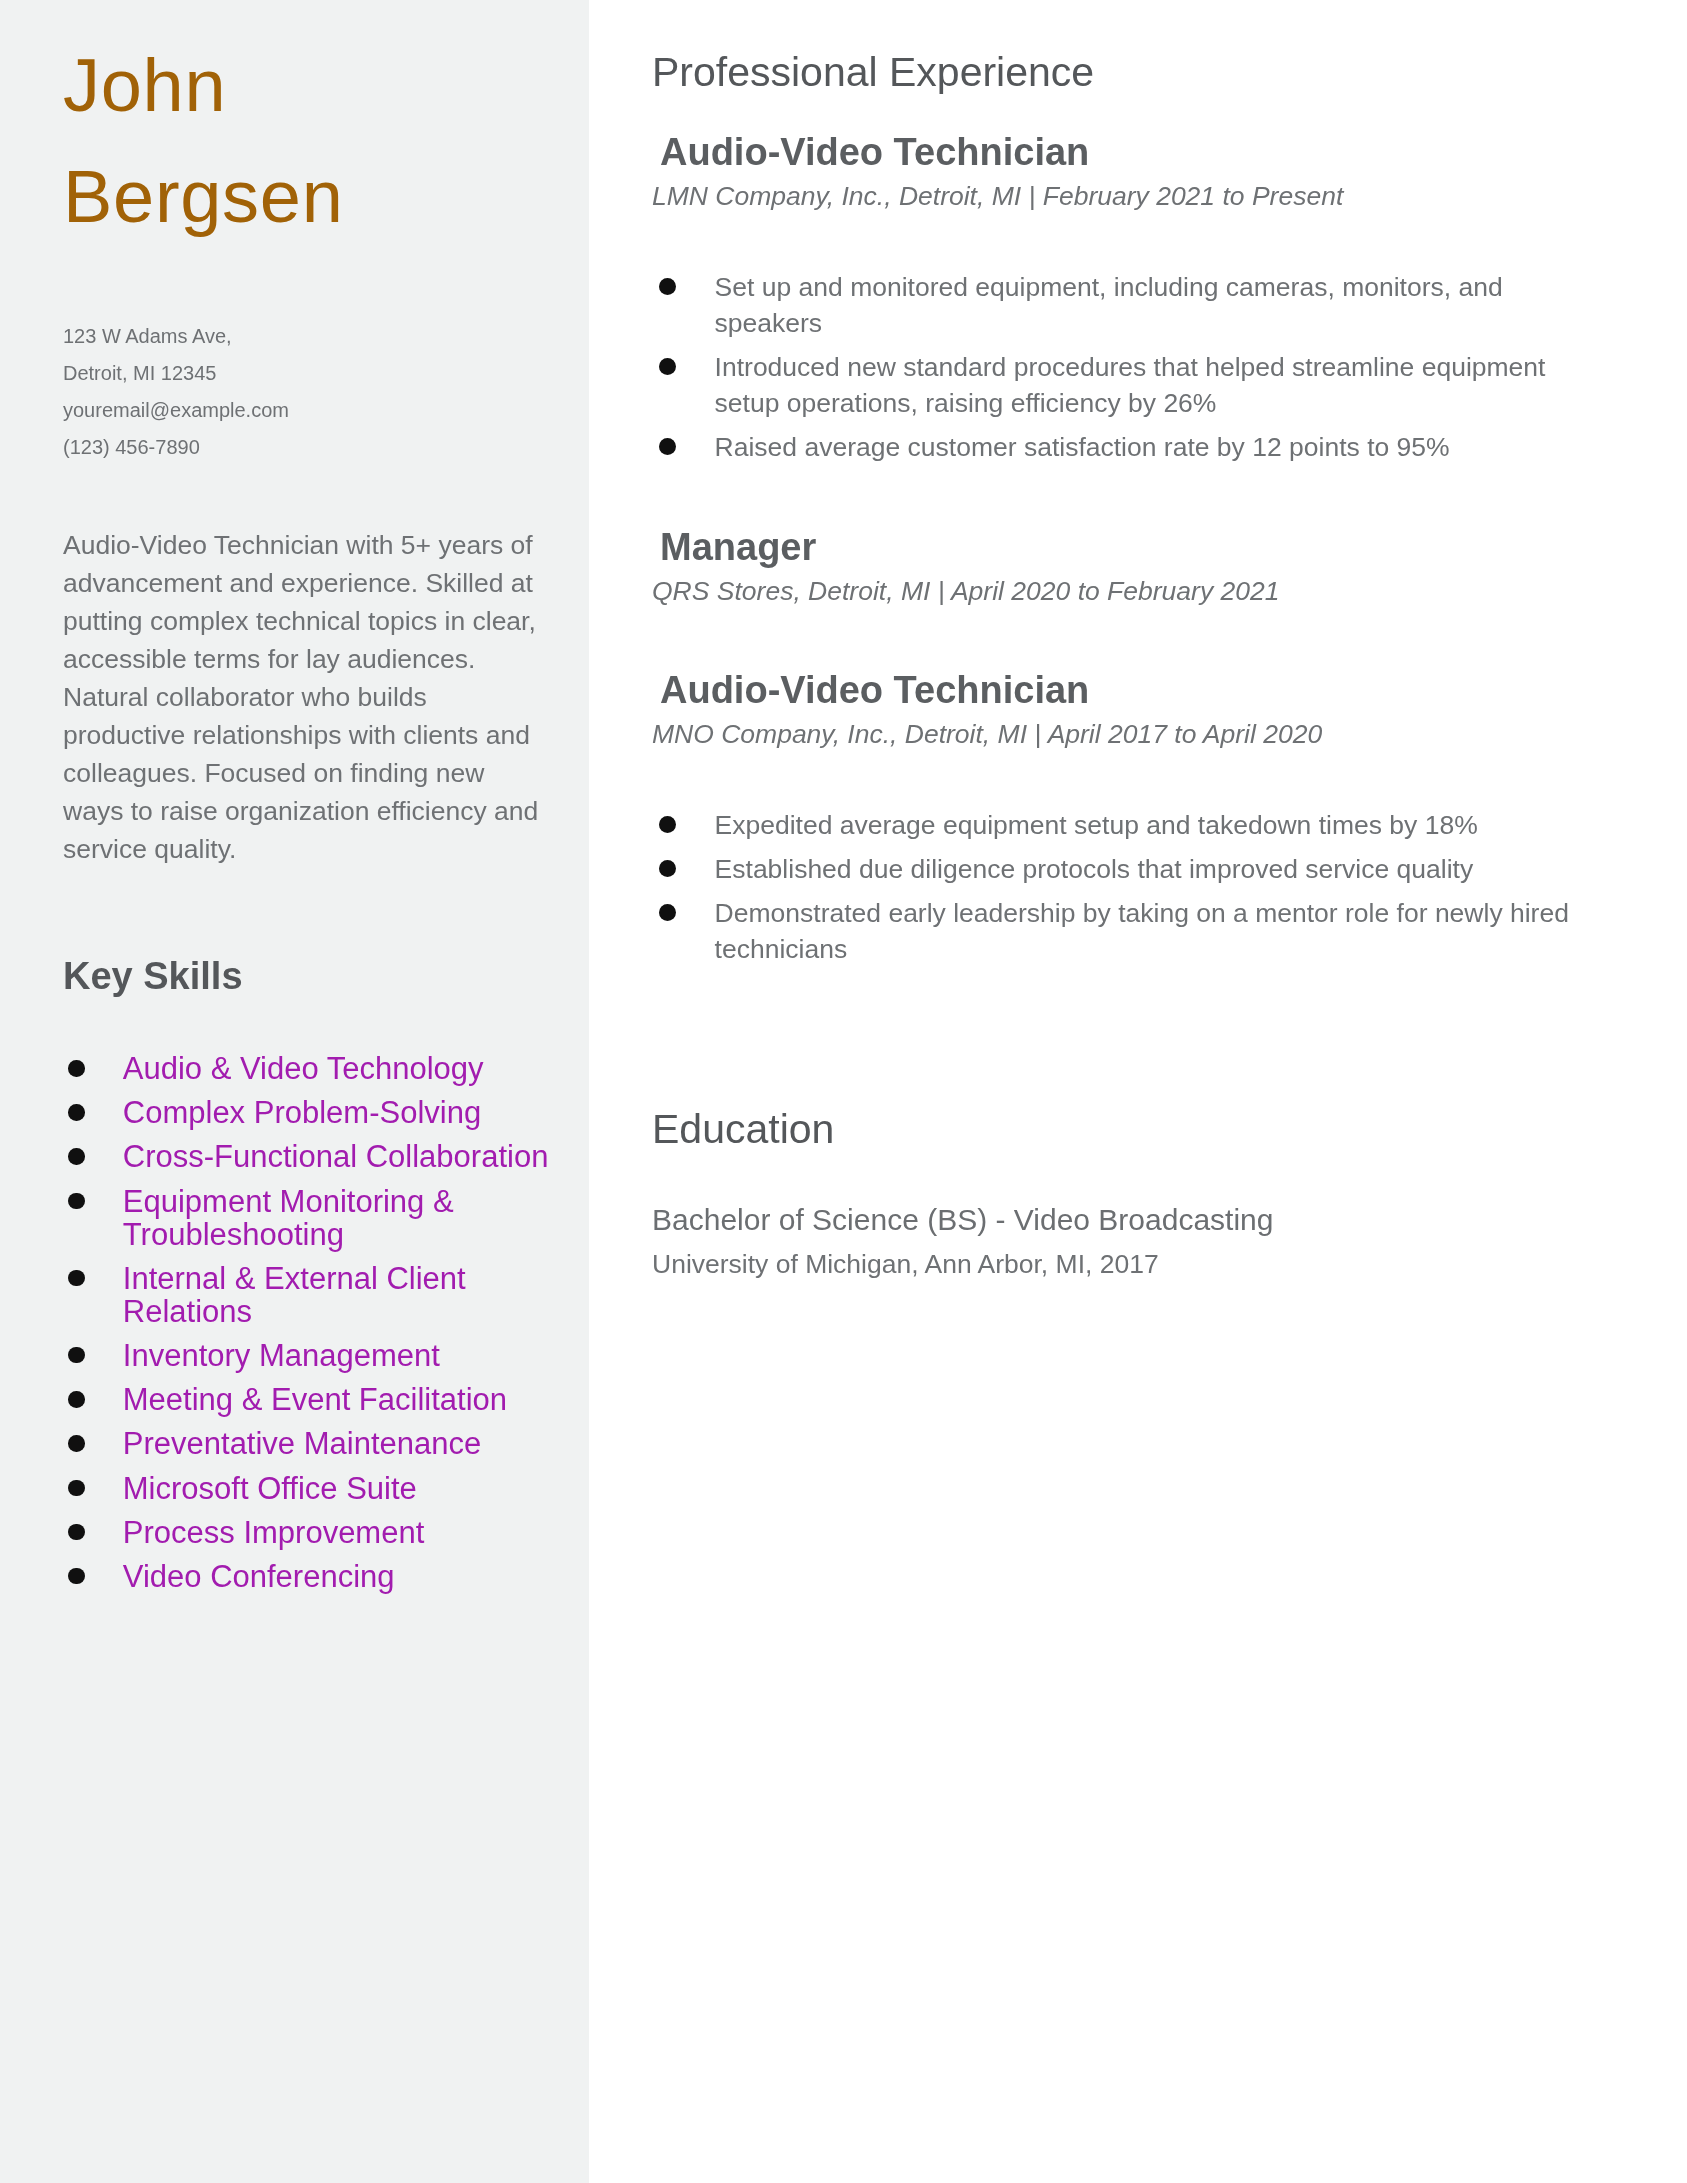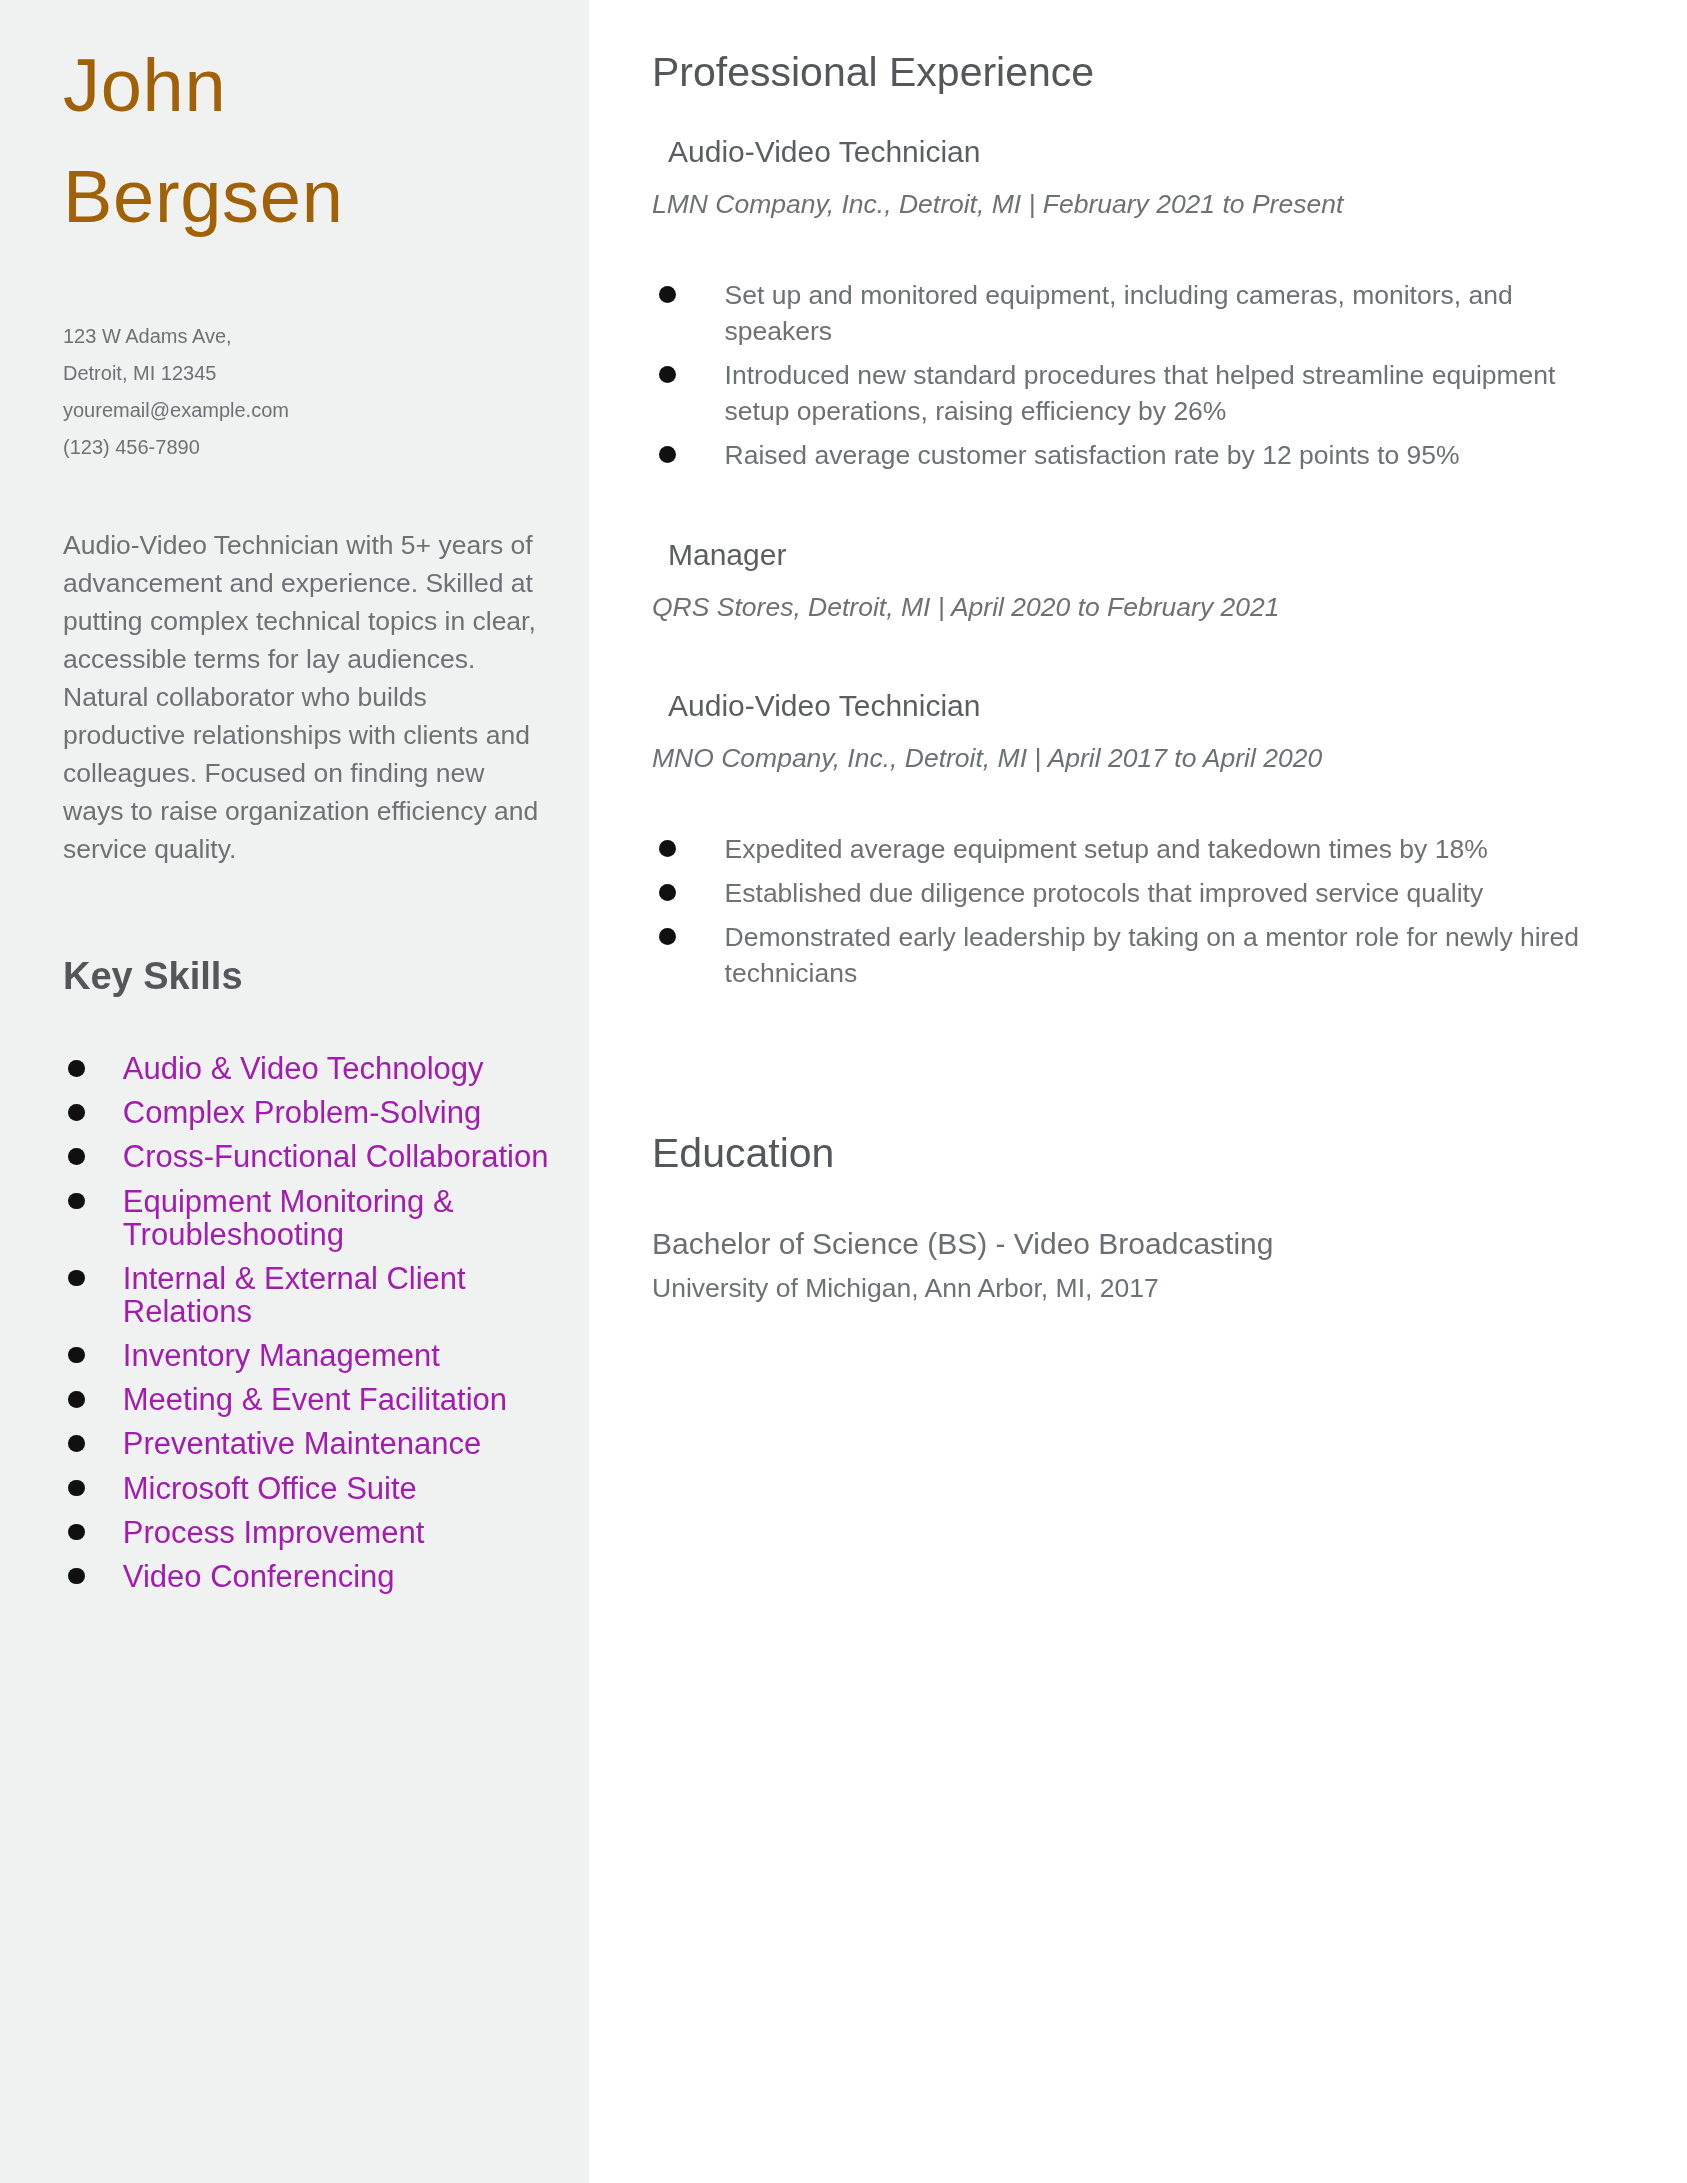--- a/index.html
+++ b/index.html
@@ -84,44 +84,43 @@
     margin: 0;
     font-size: 41px;
     line-height: 53px;
     font-weight: 400;
     color: #54575a;
   }
   .jobs { margin-top: 34px; }
   .job { margin-top: 0; }
   .job + .job { margin-top: 63px; }
   .job-title {
-    margin: 16px;
-    font-size: 30px;
+    margin: 8px;
+    font-size: 38px;
     line-height: 38px;
-    font-weight: 400;
+    font-weight: 700;
     color: #5b5e61;
   }
   .job-meta {
     margin-top: 6.6px;
     font-size: 26.5px;
     line-height: 34px;
     font-style: italic;
     color: #6e7174;
   }
   .bullets {
     list-style: none;
     margin: 56px 0 0 0;
     padding: 0;
   }
   .bullets li {
     display: flex;
     align-items: flex-start;
     padding-left: 6.6px;
     margin-bottom: 8px;
-    gap: 10px;
   }
   .bullets .dot { margin: 9.3px 39px 0 0; width: 17px; height: 17px; }
   .bullet-text {
     font-size: 26.5px;
     line-height: 36px;
     color: #6e7174;
     max-width: 880px;
   }
   .education { margin-top: 136px; }
   .degree {

